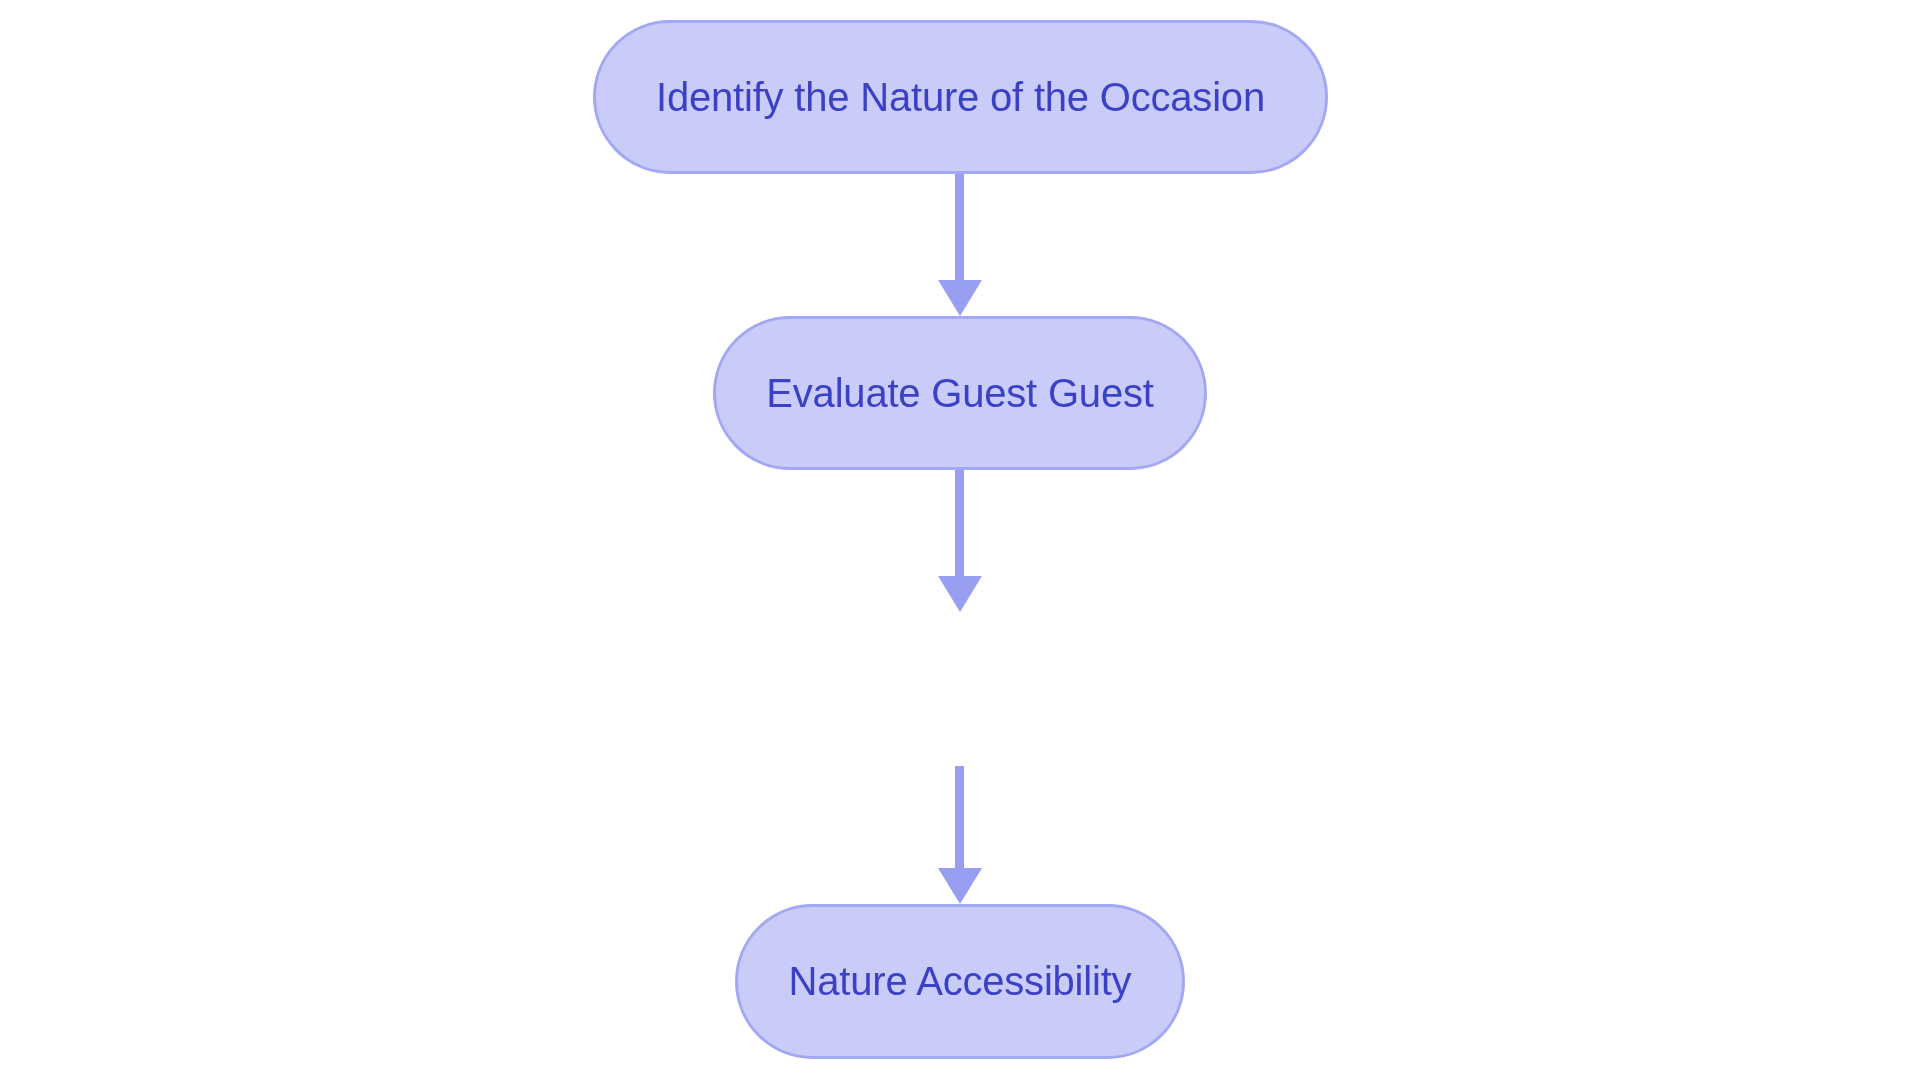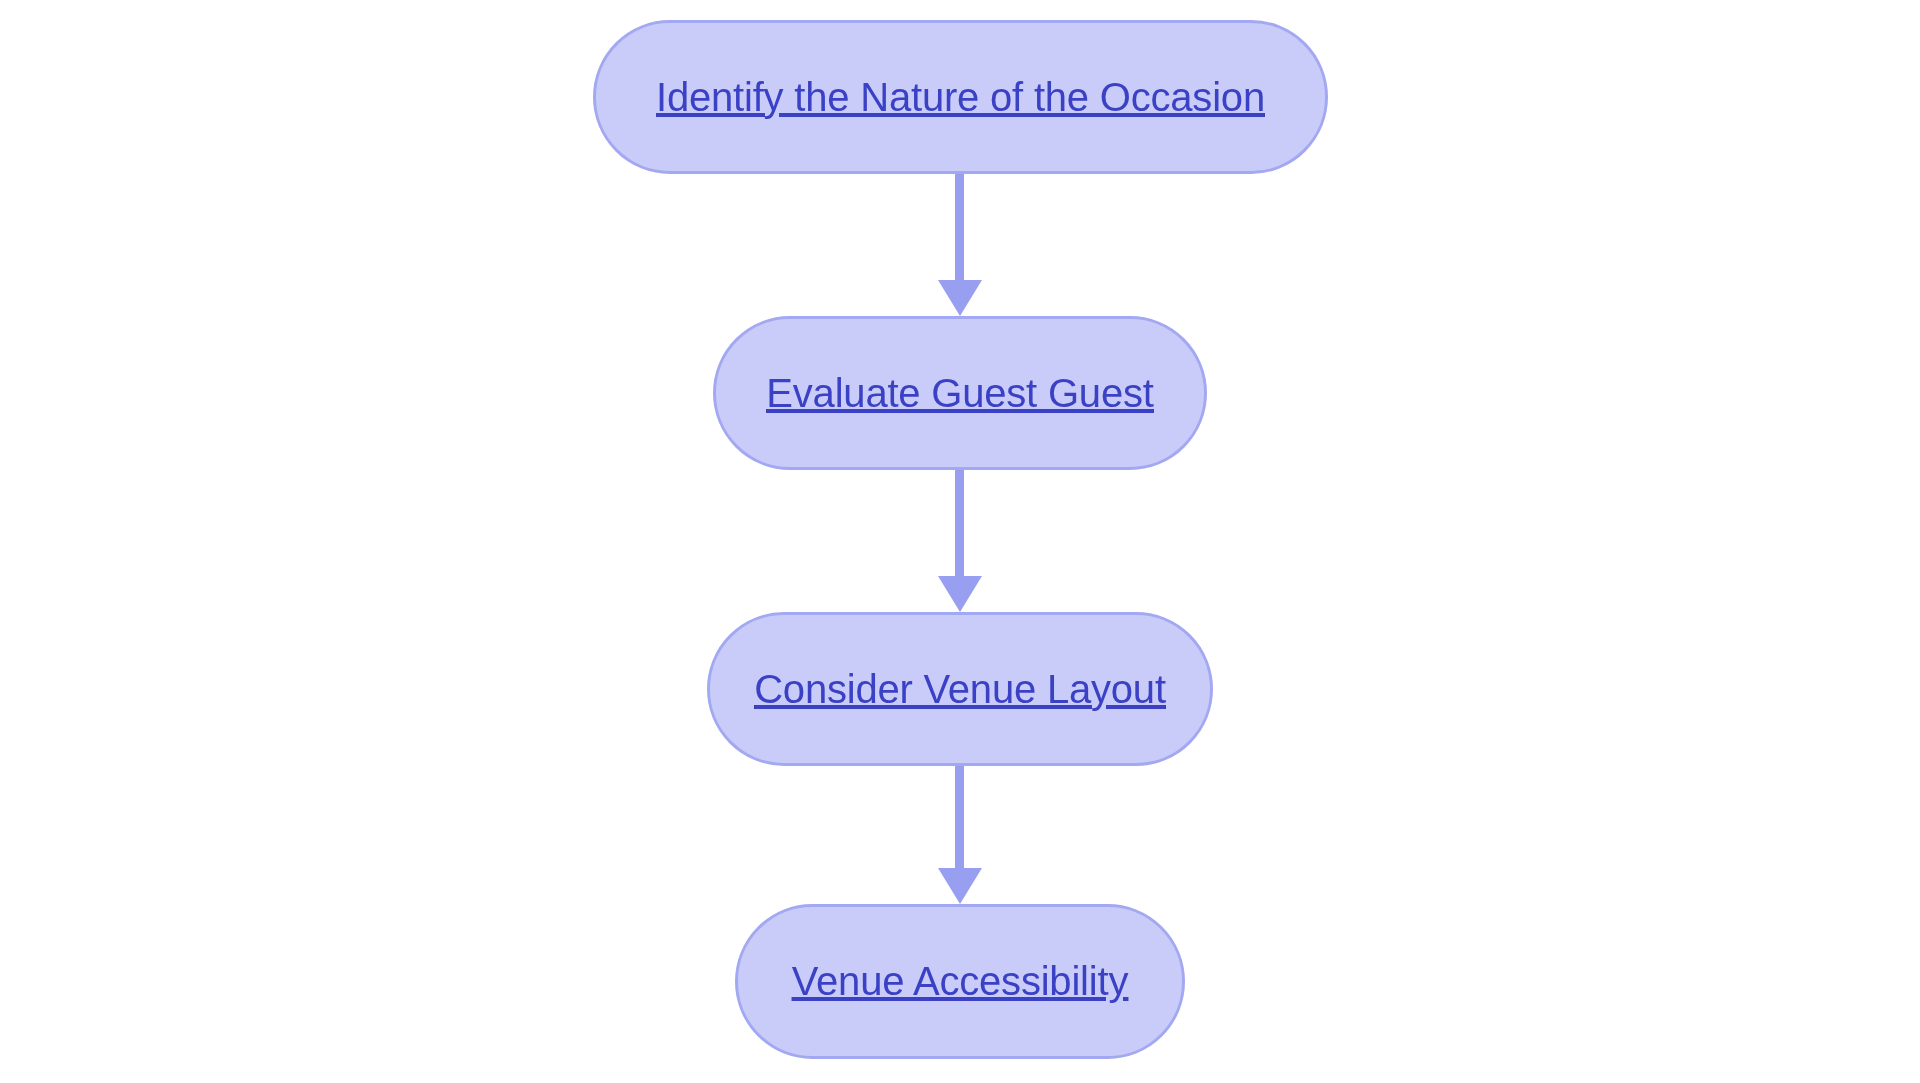--- a/index.html
+++ b/index.html
@@ -2,21 +2,21 @@
 <html style="--background: #ffffff; --node-fill: #c9ccf9; --node-border: #a3a8f2; --node-text: #3b41c4; --arrow: #989ff0;"><head>
 <meta charset="utf-8">
 <style>
   :root {
     --background: #ffffff;
     --node-fill: #c9ccf9;
     --node-border: #a3a8f2;
     --node-text: #3b41c4;
     --arrow: #989ff0;
   }
-  * { margin: 0; padding: 0; box-sizing: border-box; text-decoration: underline; }
+  * { margin: 0; padding: 0; box-sizing: border-box; }
   html, body {
     width: 1920px; height: 1083px;
     background: var(--background);
     overflow: hidden;
     font-family: "Liberation Sans", sans-serif;
   }
   .canvas {
     position: relative;
     width: 1920px; height: 1083px;
     background: var(--background);
@@ -82,26 +82,23 @@
 
   <div class="flow-node node-1">
     <span class="label">Evaluate Guest Guest</span>
   </div>
 
   <div class="connector conn-1">
     <div class="shaft"></div>
     <div class="head"></div>
   </div>
 
-  <div class="flow-node node-2">
-    <span class="label">Consider Venue Layout</span>
-  </div>
 
   <div class="connector conn-2">
     <div class="shaft"></div>
     <div class="head"></div>
   </div>
 
   <div class="flow-node node-3">
-    <span class="label">Venue Accessibility</span>
+    <span class="label">Nature Accessibility</span>
   </div>
 
 </div>
 
 </body></html>

